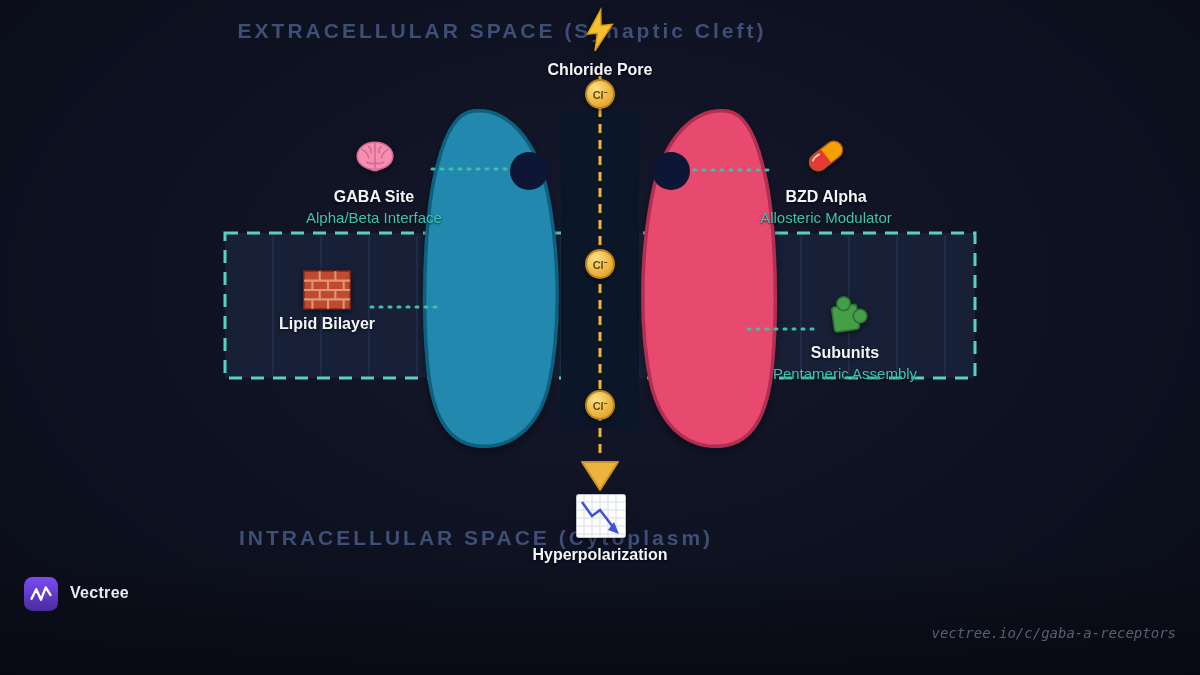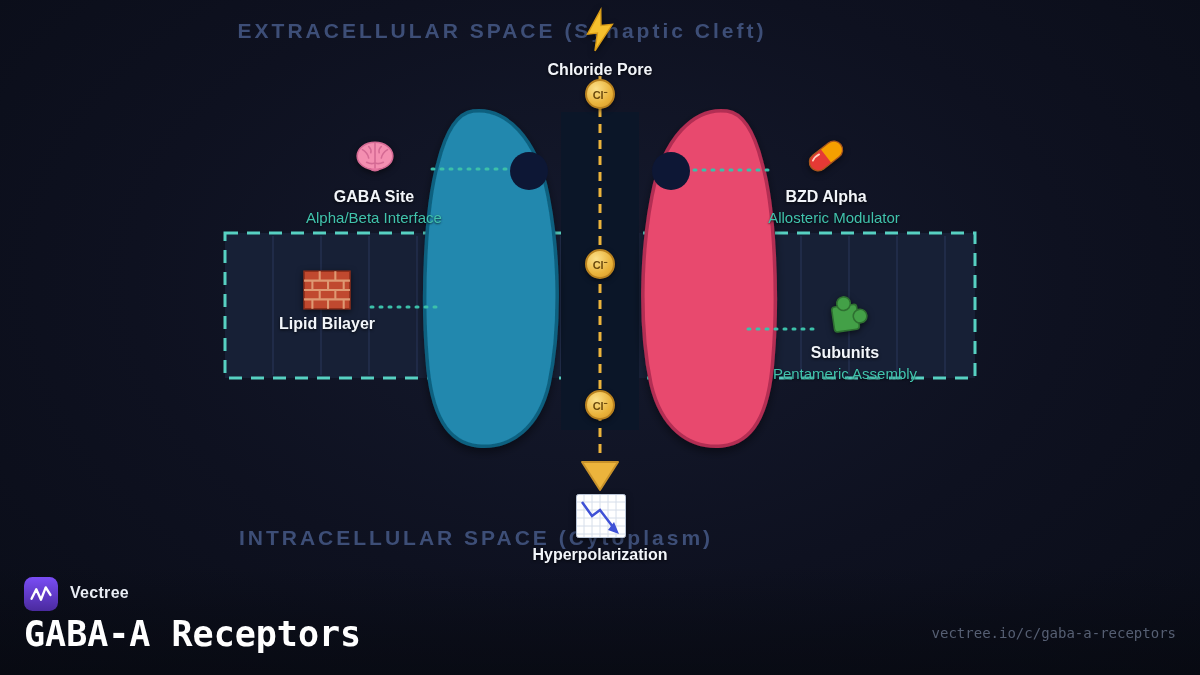--- a/index.html
+++ b/index.html
@@ -31,21 +31,21 @@
     display:flex; align-items:center; justify-content:center;
     box-shadow:0 2px 5px rgba(0,0,0,.5); }
 
   .footer { position:absolute; inset:0; z-index:7; pointer-events:none; }
   .brand-logo { position:absolute; left:24px; top:577px; width:34px; height:34px; line-height:0; }
   .brand-name { position:absolute; left:70px; top:593px; transform:translateY(-50%);
     font-weight:700; font-size:16px; color:#e9edf4; letter-spacing:.3px; }
   .page-title { position:absolute; left:24px; top:634px; transform:translateY(-50%);
     font-family:"DejaVu Sans Mono", monospace; font-weight:700; font-size:35px; color:#ffffff; }
   .page-url { position:absolute; right:24px; top:633px; transform:translateY(-50%);
-    font-family:"DejaVu Sans Mono", monospace; font-size:14px; color:#565f73; }
+    font-family:"DejaVu Sans Mono", monospace; font-size:14px; color:#565f73;font-style:italic; }
 </style>
 </head>
 <body>
 
 <div class="stage">
 
   <svg class="diagram-svg" width="1200" height="675" viewBox="0 0 1200 675">
     <defs>
       <filter id="blobShadow" x="-20%" y="-20%" width="140%" height="140%">
         <feDropShadow dx="0" dy="4" stdDeviation="5" flood-color="#000000" flood-opacity="0.45"></feDropShadow>
@@ -127,21 +127,21 @@
     <svg width="44" height="44" viewBox="0 0 40 40">
       <g transform="rotate(-38 20 20)">
         <rect x="3" y="12" width="34" height="16" rx="8" fill="#f59f00"></rect>
         <path d="M3 20 a8 8 0 0 1 8 -8 h9 v16 h-9 a8 8 0 0 1 -8 -8 Z" fill="#e53935"></path>
         <rect x="3" y="12" width="34" height="16" rx="8" fill="none" stroke="#a8551c" stroke-width="1.2"></rect>
         <path d="M8 16 q4 -2 8 -1" stroke="#ffd1c2" stroke-width="1.6" fill="none" stroke-linecap="round"></path>
       </g>
     </svg>
   </span>
   <div class="abs node-label" style="left:826px; top:197px;">BZD Alpha</div>
-  <div class="abs node-sub" style="left:826px; top:217px;margin-left:8px;">Allosteric Modulator</div>
+  <div class="abs node-sub" style="left:826px; top:217px;">Allosteric Modulator</div>
 
   <span class="icon" style="left:327px; top:290px;">
     <svg width="48" height="44" viewBox="0 0 46 42">
       <rect x="1" y="3" width="44" height="36" fill="#c0492f" stroke="#8f2f1b" stroke-width="1.5"></rect>
       <g stroke="#de9973" stroke-width="2">
         <line x1="1" y1="12" x2="45" y2="12"></line>
           <line x1="1" y1="21" x2="45" y2="21"></line>
           <line x1="1" y1="30" x2="45" y2="30"></line>
         <line x1="16" y1="3" x2="16" y2="12"></line>
           <line x1="31" y1="3" x2="31" y2="12"></line>
@@ -198,17 +198,16 @@
           <linearGradient id="logoGrad" x1="0" y1="0" x2="0" y2="1">
             <stop offset="0" stop-color="#7a4df5"></stop>
             <stop offset="1" stop-color="#4a2a9e"></stop>
           </linearGradient>
         </defs>
         <rect width="36" height="36" rx="9" fill="url(#logoGrad)"></rect>
         <polyline points="8,23 13,13 18,24 23,11 28,19" fill="none" stroke="#ffffff" stroke-width="2.5" stroke-linecap="round" stroke-linejoin="round"></polyline>
       </svg>
     </span>
     <div class="brand-name">Vectree</div>
-    <div class="page-title">GABA-A Receptors</div>
     <div class="page-url">vectree.io/c/gaba-a-receptors</div>
   </div>
 
 </div>
 
 </body></html>

